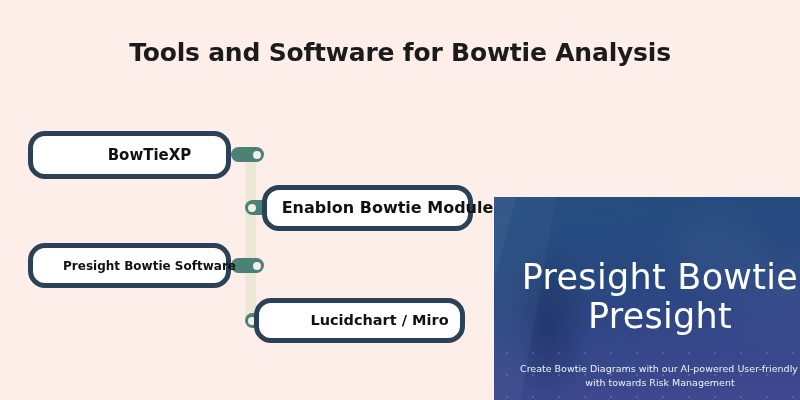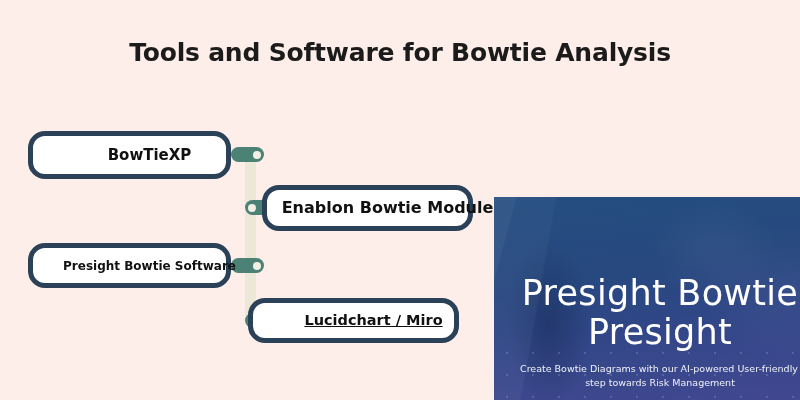--- a/index.html
+++ b/index.html
@@ -68,22 +68,22 @@
   }
   #node-presight .node-label { font-size: 12px; }
 
   #node-enablon {
     left: 262px; top: 185px;
     width: 211px; height: 46px;
   }
   #node-enablon .node-label { font-size: 16px; }
 
   #node-lucid {
-    left: 248px; top: 298px;
-    width: 211px; height: 45px; text-decoration: underline;
+    left: 254px; top: 298px;
+    width: 211px; height: 45px;
   }
   #node-lucid .node-label { font-size: 14.5px; }
 
   
   #spine {
     position: absolute;
     left: 245px;
     top: 149px;
     width: 11px;
     height: 175px;
@@ -152,20 +152,21 @@
     background-size: 26px 22px;
     opacity: 0.9;
   }
   #promo-text {
     position: absolute;
     inset: 0;
     display: flex;
     flex-direction: column;
     justify-content: flex-end;
     padding-bottom: 10px;
+    gap: 16px;
   }
   #promo-heading {
     color: #ffffff;
     font-family: "DejaVu Sans", sans-serif;
     font-weight: normal;
     font-size: 35px;
     line-height: 1.12;
     text-align: center;
     letter-spacing: 0.3px;
     white-space: nowrap;
@@ -224,18 +225,18 @@
     <div id="promo-photo"></div>
     <div id="promo-overlay"></div>
     <div id="promo-dots"></div>
     <div id="promo-text">
       <div id="promo-heading">
         <div>Presight Bowtie</div>
         <div>Presight</div>
       </div>
       <div id="promo-sub">
         <div>Create Bowtie Diagrams with our AI-powered User-friendly Tool in y</div>
-        <div>step towards Risk Management</div>
+        <div>with towards Risk Management</div>
       </div>
     </div>
   </div>
 
 </div>
 
 </body></html>

